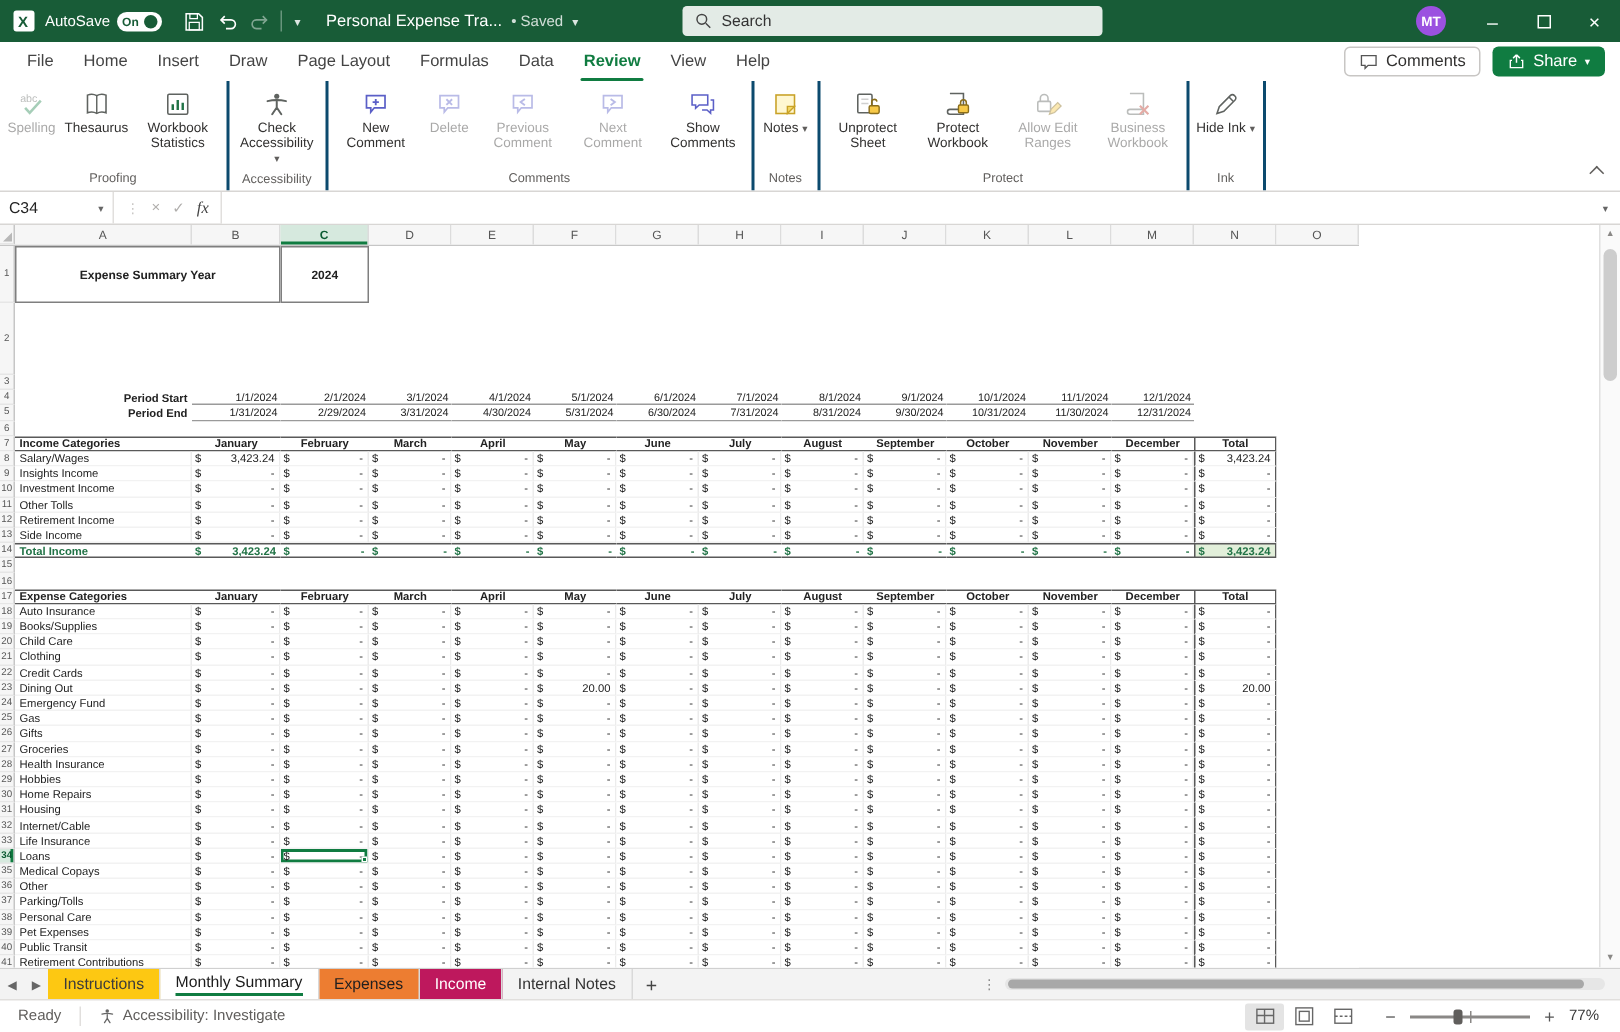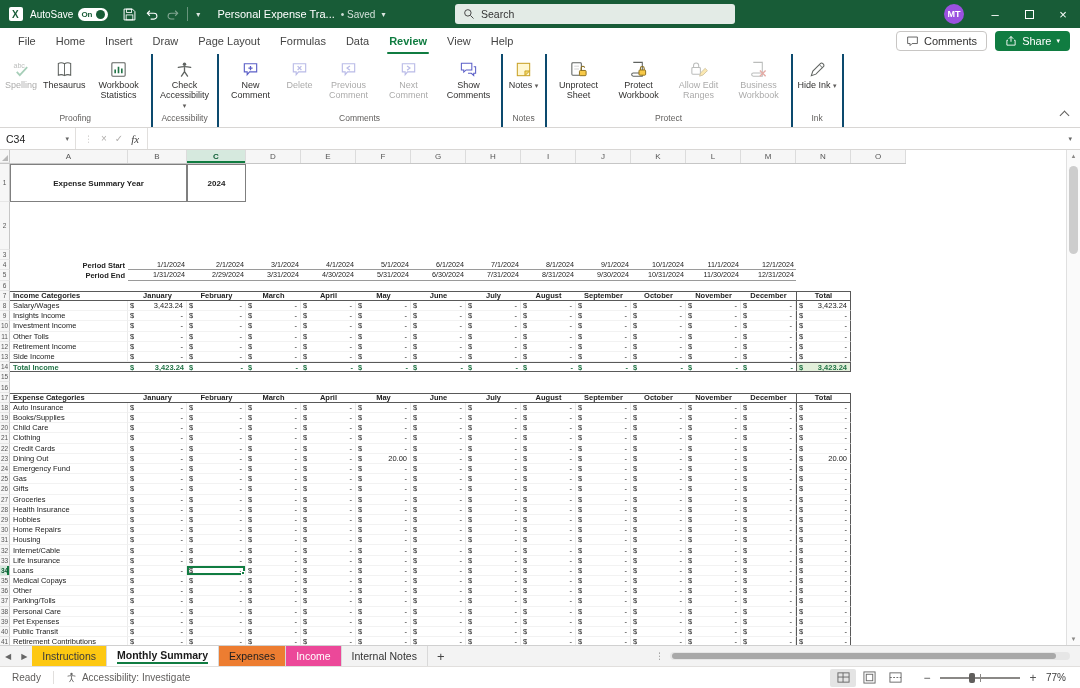--- a/index.html
+++ b/index.html
@@ -101,21 +101,21 @@
   .varrow{height:12px;display:flex;align-items:center;justify-content:center;font-size:6px;color:#8a8886;}
   .varrow.down{position:absolute;bottom:0;left:0;right:0;}
   .vthumb{position:absolute;left:2px;right:2px;top:16px;height:88px;background:#cdcdcd;border-radius:5px;}
 
   
   #tabbar{height:21px;background:#f3f3f3;border-top:1px solid #d0d0d0;display:flex;align-items:stretch;}
   .snav{display:flex;align-items:center;padding:0 5px;font-size:8px;color:#666;}
   #sheet-tabs{display:flex;align-items:stretch;}
   .stab{display:flex;align-items:center;padding:0 10px;font-size:10.5px;color:#333;border-right:1px solid #d9d9d9;background:transparent;}
   .stab.active{background:#fff;}
-  .stab.active .stl{font-weight:bold;border-bottom:2px solid #107c41;padding-bottom:1px;color:#1a1a1a;}
+  .stab.active .stl{font-weight:normal;border-bottom:2px solid #107c41;padding-bottom:1px;color:#1a1a1a;}
   .stab.addtab{font-size:13px;color:#444;border-right:none;padding:0 9px;}
   .tbspacer{flex:1;}
   .tbdots{display:flex;align-items:center;font-size:9px;color:#888;padding:0 4px;}
   .hscroll{width:400px;margin:6px 10px 6px 2px;background:#e6e6e6;border-radius:5px;position:relative;}
   .hthumb{position:absolute;left:2px;top:1px;bottom:1px;width:96%;background:#a8a8a8;border-radius:5px;}
 
   
   #statusbar{height:22px;background:#fff;border-top:1px solid #e1dfdd;display:flex;align-items:center;
     font-size:10px;color:#605e5c;}
   .sbitem{padding:0 12px;display:flex;align-items:center;gap:5px;height:100%;}
@@ -2391,21 +2391,21 @@
   <div id="sheet-tabs">
       <div class="stab" style="background: rgb(253, 200, 18); color: rgb(59, 59, 59);">
         <span class="stl">Instructions</span>
       </div>
       <div class="stab active">
         <span class="stl">Monthly Summary</span>
       </div>
       <div class="stab" style="background: rgb(237, 125, 49); color: rgb(31, 31, 31);">
         <span class="stl">Expenses</span>
       </div>
-      <div class="stab" style="background: #ec4899; color: rgb(255, 255, 255);">
+      <div class="stab" style="background: #be185d; color: rgb(255, 255, 255);">
         <span class="stl">Income</span>
       </div>
       <div class="stab">
         <span class="stl">Internal Notes</span>
       </div>
       <div class="stab addtab">
         <span>+</span>
       </div>
     </div>
   <div class="tbspacer"></div>

